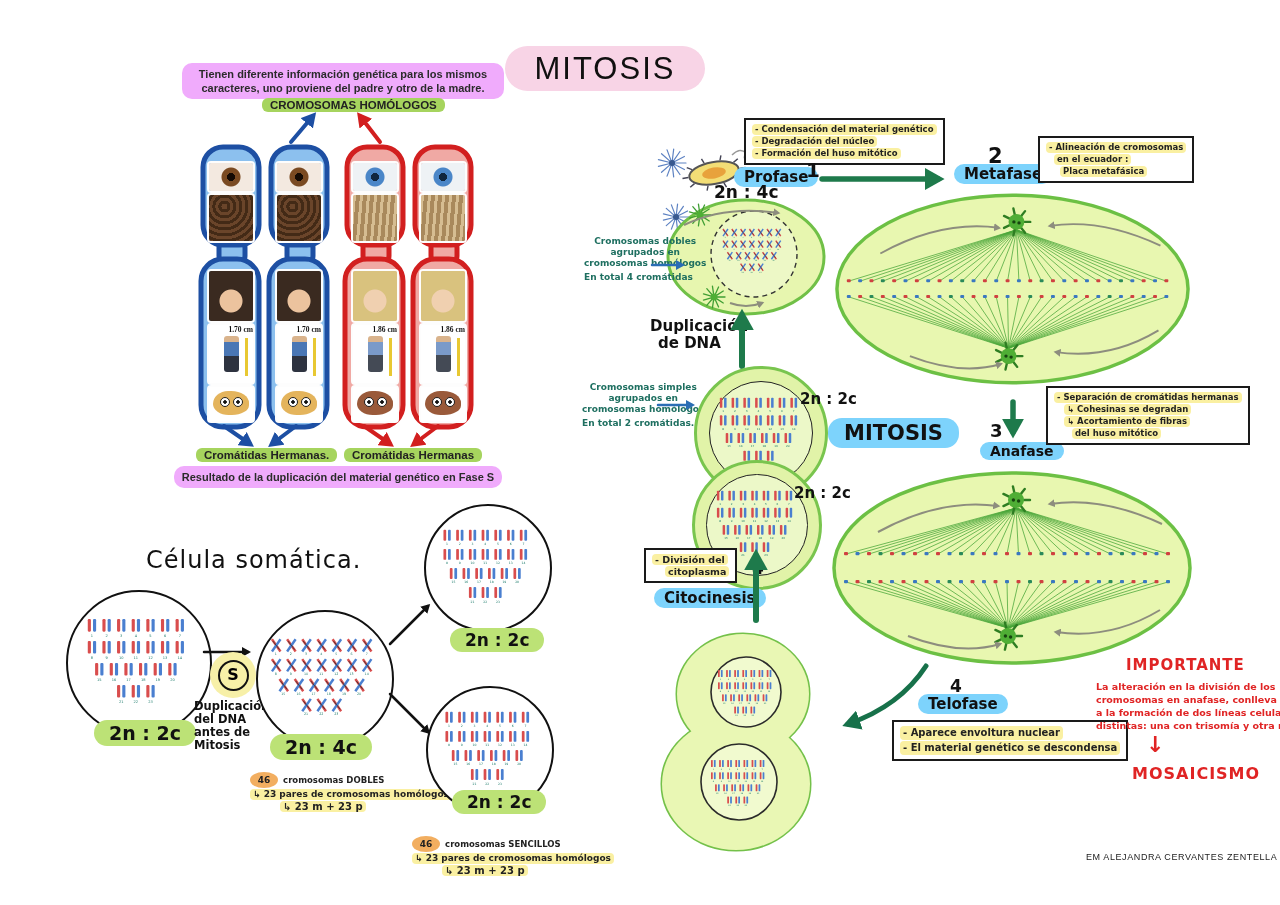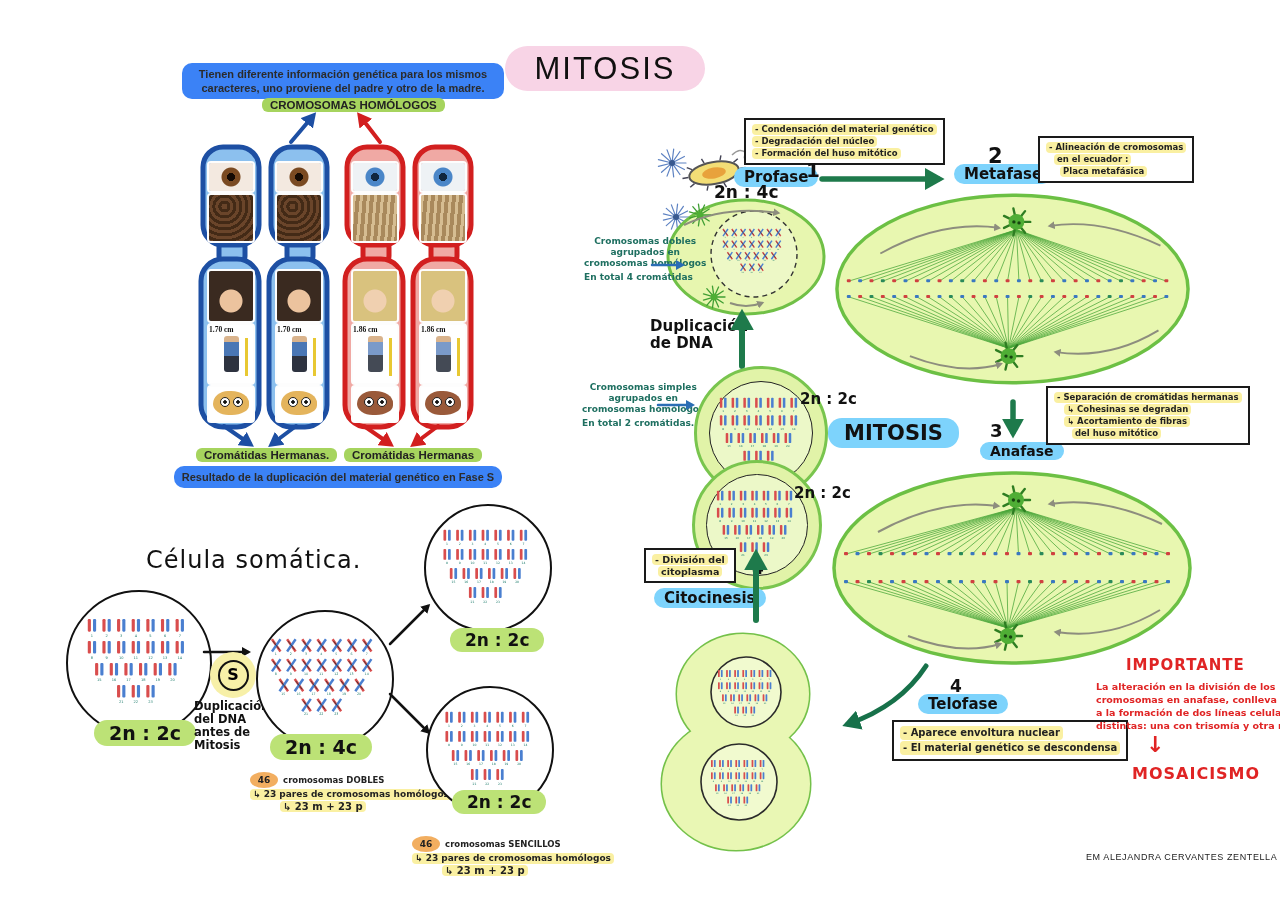--- a/index.html
+++ b/index.html
@@ -2,21 +2,21 @@
 <html><head>
 <meta charset="utf-8">
 <style>
   html,body{margin:0;padding:0;background:#fff;font-family:"DejaVu Sans",sans-serif;}
   #page{position:relative;width:1280px;height:905px;background:#ffffff;overflow:hidden;}
   .abs{position:absolute;}
   svg.abs{display:block;}
   .title-pill{left:505px;top:46px;width:200px;height:45px;background:#F8D4E6;border-radius:23px;
     display:flex;align-items:center;justify-content:center;font-size:31px;letter-spacing:2px;
     color:#101010;font-family:"Liberation Sans",sans-serif;}
-  .ynote{background:#3b82f6;border-radius:10px;text-align:center;font-weight:bold;font-size:11px;
+  .ynote{background:#f0abfc;border-radius:10px;text-align:center;font-weight:bold;font-size:11px;
     line-height:14px;color:#2b2b2b;font-family:"Liberation Sans",sans-serif;padding:4px 2px;}
   .gpill{background:#A6D45E;border-radius:6px;font-weight:bold;font-size:11.5px;color:#222;
     padding:1px 8px;font-family:"Liberation Sans",sans-serif;white-space:nowrap;}
   .gpill-hand{background:#BCE276;border-radius:15px;font-size:19px;font-weight:bold;
     padding:2px 15px;color:#111;white-space:nowrap;}
   .bpill{background:#7dd3fc;border-radius:10px;padding:1px 10px;font-size:15px;font-weight:bold;
     color:#111;white-space:nowrap;}
   .note{background:#fff;border:2px solid #1a1a1a;padding:3px 6px;width:max-content;}
   .hl{display:table;background:#FAF0A2;border-radius:4px;padding:0 3px;font-size:8.5px;
     line-height:11px;color:#222;margin:1px 0;white-space:nowrap;font-weight:bold;}
@@ -28,21 +28,21 @@
     align-items:center;justify-content:center;width:80%;height:80%;}
   .red{color:#E02424;}
   .nowrap{white-space:nowrap;}
   .tile{position:absolute;background:#fff;box-shadow:0 0 0 2px #fdfdfd;overflow:hidden;border-radius:2px;}
   .eyeB{background:radial-gradient(circle at 50% 50%,#140a04 0 4px,#7a4a22 4px 9px,#f3e9e0 10px);}
   .eyeR{background:radial-gradient(circle at 50% 50%,#10263e 0 4px,#4a86c8 4px 9px,#eef2f5 10px);}
   .hairB{background:repeating-radial-gradient(circle at 35% 25%,#6a452a 0 3px,#432a16 3px 6px);}
   .hairR{background:repeating-linear-gradient(95deg,#d6bd92 0 3px,#a9895c 3px 7px);}
   .faceB{background:radial-gradient(circle at 50% 60%,#ecc39e 0 11px,#3a2a20 12px);}
   .faceR{background:radial-gradient(circle at 50% 60%,#f0d0b0 0 11px,#d9c27e 12px);}
-  .hgt{font-family:"Liberation Serif",serif;font-size:7.5px;text-align:left;font-weight:bold;color:#111;}
+  .hgt{font-family:"Liberation Serif",serif;font-size:7.5px;text-align:right;font-weight:bold;color:#111;}
   .figB{margin:2px auto 0;width:15px;height:36px;background:linear-gradient(#d9b38c 0 16%,#4a77b5 16% 55%,#2e3340 55%);border-radius:3px;}
   .figR{margin:2px auto 0;width:15px;height:36px;background:linear-gradient(#d9b38c 0 16%,#7a9ac9 16% 52%,#444a55 52%);border-radius:3px;}
   .ruler{position:absolute;right:5px;top:13px;width:3px;height:38px;background:#E8C832;}
   .liv{margin:4px auto 0;width:36px;height:24px;border-radius:46% 54% 52% 48%/60% 55% 45% 50%;position:relative;}
   .livB{background:#E4B45C;}.livR{background:#9A5A3A;}
   .liv i{position:absolute;top:6px;width:8px;height:8px;border:1px solid #222;border-radius:50%;
     background:radial-gradient(circle,#111 0 1.5px,#fff 2px);}
   .liv i.l{left:7px;} .liv i.r{left:20px;}
   .chip46{display:inline-block;background:#F2AE60;border-radius:50%;width:28px;height:16px;
     line-height:16px;text-align:center;font-size:9px;font-weight:bold;color:#222;}
@@ -942,21 +942,21 @@
         </marker>
       </defs>
       <path d="M48,64 Q110,30 168,38" fill="none" stroke="#8d8d7e" stroke-width="2" marker-end="url(#mk16)"></path>
       <path d="M332,56 Q272,28 220,36" fill="none" stroke="#8d8d7e" stroke-width="2" marker-end="url(#mk16)"></path>
       <path d="M330,142 Q280,172 226,164" fill="none" stroke="#8d8d7e" stroke-width="2" marker-end="url(#mk16)"></path>
       <path d="M78,168 Q130,188 170,176" fill="none" stroke="#8d8d7e" stroke-width="2" marker-end="url(#mk16)"></path>
     </svg>
 
   <div class="abs hand" style="left:650px;top:318px;font-size:15px;font-weight:bold;line-height:17px;">
     <div>Duplicación</div>
-    <div style="">de DNA</div>
+    <div style="margin-left:8px;">de DNA</div>
   </div>
   <svg class="abs arrow" style="left:726px;top:304px;width:32px;height:68px" viewBox="0 0 32 68">
       <defs>
         <marker id="mk11" viewBox="0 0 10 10" refX="6" refY="5" markerWidth="4" markerHeight="4" orient="auto">
           <path d="M0,0 L9,5 L0,10 z" fill="#1E7A4B"></path>
         </marker>
       </defs>
       <path d="M16,62 L16,12" fill="none" stroke="#1E7A4B" stroke-width="6" stroke-linecap="round" marker-end="url(#mk11)"></path>
     </svg>
 
@@ -1296,21 +1296,21 @@
         </marker>
       </defs>
       <path d="M48,64 Q110,30 168,38" fill="none" stroke="#8d8d7e" stroke-width="2" marker-end="url(#mk17)"></path>
       <path d="M332,56 Q272,28 220,36" fill="none" stroke="#8d8d7e" stroke-width="2" marker-end="url(#mk17)"></path>
       <path d="M330,142 Q280,172 226,164" fill="none" stroke="#8d8d7e" stroke-width="2" marker-end="url(#mk17)"></path>
       <path d="M78,168 Q130,188 170,176" fill="none" stroke="#8d8d7e" stroke-width="2" marker-end="url(#mk17)"></path>
     </svg>
 
   <div class="abs note" style="left:644px;top:548px;">
     <div class="hl" style="font-size:9.5px;">- División del</div>
-    <div class="hl" style="font-size:9.5px;margin-left:6px;">citoplasma</div>
+    <div class="hl" style="font-size:9.5px;margin-left:13px;">citoplasma</div>
   </div>
   <div class="abs hand" style="left:752px;top:558px;font-size:17px;font-weight:bold;">4</div>
   <div class="abs bpill" style="left:654px;top:588px;">Citocinesis</div>
   <svg class="abs arrow" style="left:740px;top:546px;width:32px;height:80px" viewBox="0 0 32 80">
       <defs>
         <marker id="mk14" viewBox="0 0 10 10" refX="6" refY="5" markerWidth="4" markerHeight="4" orient="auto">
           <path d="M0,0 L9,5 L0,10 z" fill="#1E7A4B"></path>
         </marker>
       </defs>
       <path d="M16,74 L16,10" fill="none" stroke="#1E7A4B" stroke-width="6" stroke-linecap="round" marker-end="url(#mk14)"></path>

